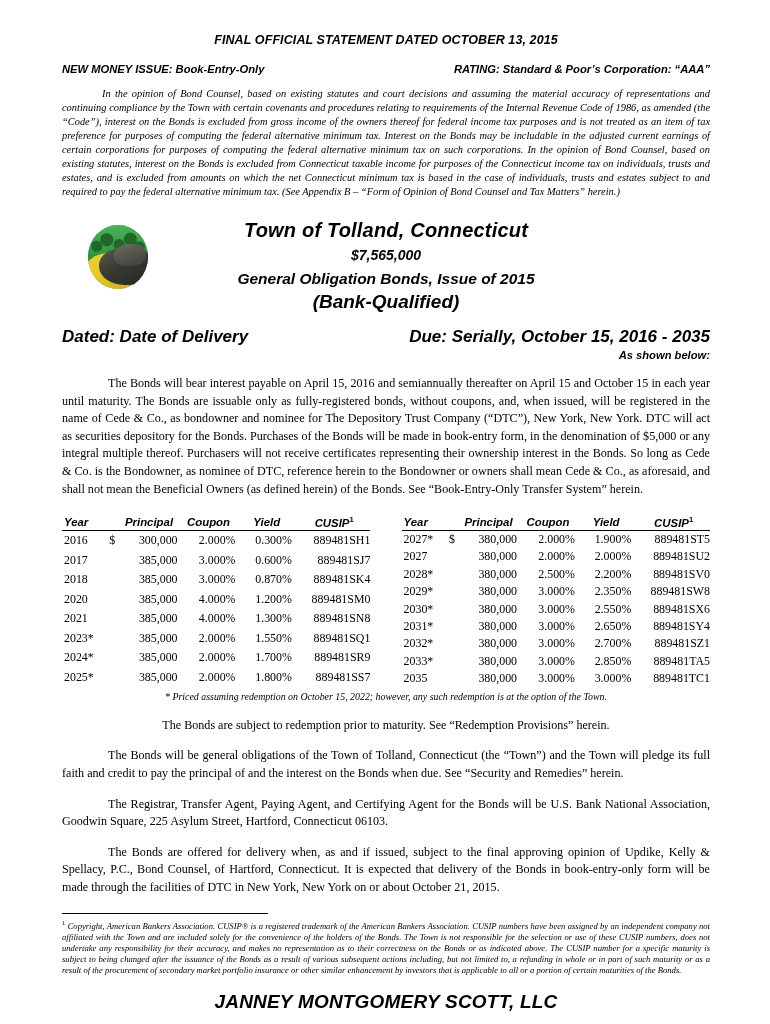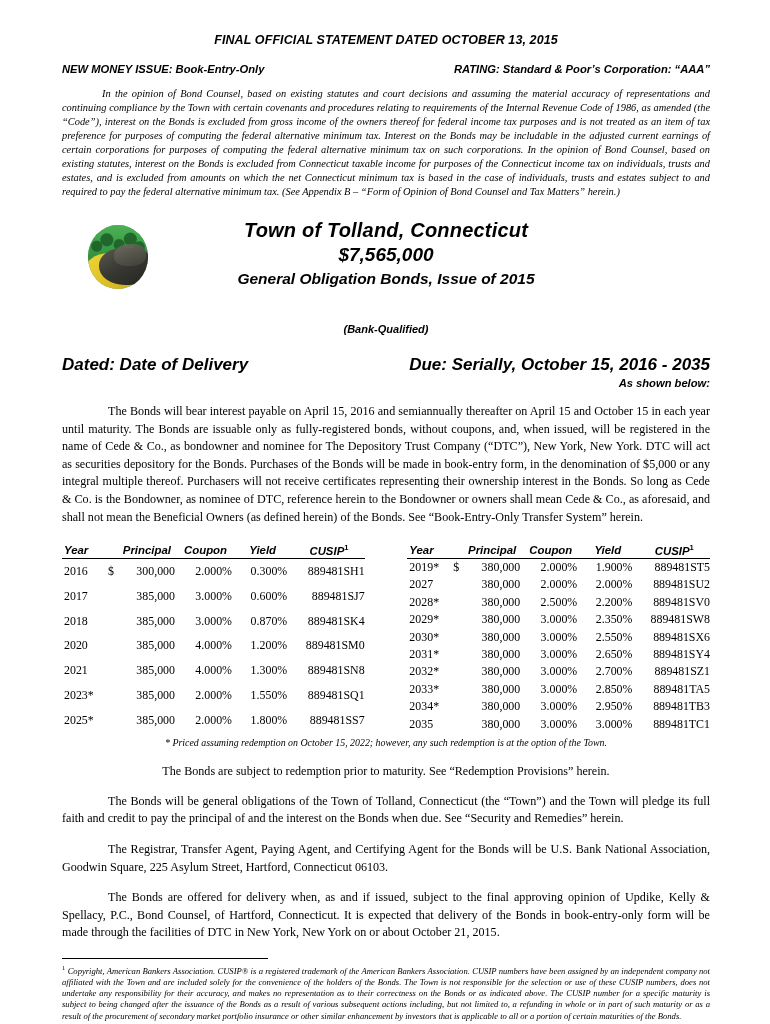--- a/index.html
+++ b/index.html
@@ -112,31 +112,30 @@
     background: linear-gradient(160deg, #6d6d60 0%, #40403a 100%);
     border-radius: 50% 40% 45% 40%;
     opacity: .9;
   }
   .town-name {
     font-size: 20px;
     line-height: 26px;
     letter-spacing: 0.2px;
   }
   .par-amount {
-    font-size: 19px;
+    font-size: 14px;
     line-height: 24px;
   }
   .bond-desc {
     font-size: 15.5px;
     line-height: 23px;
   }
   .bank-qualified {
-    font-size: 11px;
+    font-size: 19px;
     line-height: 23px;
-    margin-top: 28px;
   }
 
   
   .dated-row {
     display: flex;
     justify-content: space-between;
     align-items: baseline;
     font-family: "Liberation Sans", "DejaVu Sans", sans-serif;
     font-weight: bold;
     font-style: italic;
@@ -166,21 +165,21 @@
     text-align: center;
     font-weight: normal;
     font-size: 12.1px;
     line-height: 17px;
   }
 
   
   .sched {
     margin-top: 17px;
     display: flex;
-    gap: 10px;
+    gap: 4px;
     justify-content: space-between;
   }
   table.mat {
     border-collapse: collapse;
     font-size: 11.6px;
   }
   table.mat th {
     font-family: "Liberation Sans", "DejaVu Sans", sans-serif;
     font-weight: bold;
     font-style: italic;
@@ -341,20 +340,28 @@
             </tr>
             <tr>
               <td class="c-year">2023*</td>
               <td class="c-dollar"></td>
               <td class="c-prin">385,000</td>
               <td class="c-coup">2.000%</td>
               <td class="c-yield">1.550%</td>
               <td class="c-cusip">889481SQ1</td>
             </tr>
             <tr>
+              <td class="c-year">2024*</td>
+              <td class="c-dollar"></td>
+              <td class="c-prin">385,000</td>
+              <td class="c-coup">2.000%</td>
+              <td class="c-yield">1.700%</td>
+              <td class="c-cusip">889481SR9</td>
+            </tr>
+            <tr>
               <td class="c-year">2025*</td>
               <td class="c-dollar"></td>
               <td class="c-prin">385,000</td>
               <td class="c-coup">2.000%</td>
               <td class="c-yield">1.800%</td>
               <td class="c-cusip">889481SS7</td>
             </tr>
           </tbody>
       </table>
 
@@ -365,21 +372,21 @@
           <tr>
             <th class="c-year" colspan="2">Year</th>
             <th class="c-prin">Principal</th>
             <th class="c-coup">Coupon</th>
             <th class="c-yield">Yield</th>
             <th class="c-cusip"><span>CUSIP</span><span class="sup">1</span></th>
           </tr>
         </thead>
         <tbody>
             <tr>
-              <td class="c-year">2019*</td>
+              <td class="c-year">2027*</td>
               <td class="c-dollar">$</td>
               <td class="c-prin">380,000</td>
               <td class="c-coup">2.000%</td>
               <td class="c-yield">1.900%</td>
               <td class="c-cusip">889481ST5</td>
             </tr>
             <tr>
               <td class="c-year">2027</td>
               <td class="c-dollar"></td>
               <td class="c-prin">380,000</td>
@@ -427,28 +434,20 @@
               <td class="c-yield">2.700%</td>
               <td class="c-cusip">889481SZ1</td>
             </tr>
             <tr>
               <td class="c-year">2033*</td>
               <td class="c-dollar"></td>
               <td class="c-prin">380,000</td>
               <td class="c-coup">3.000%</td>
               <td class="c-yield">2.850%</td>
               <td class="c-cusip">889481TA5</td>
-            </tr>
-            <tr>
-              <td class="c-year">2034*</td>
-              <td class="c-dollar"></td>
-              <td class="c-prin">380,000</td>
-              <td class="c-coup">3.000%</td>
-              <td class="c-yield">2.950%</td>
-              <td class="c-cusip">889481TB3</td>
             </tr>
             <tr>
               <td class="c-year">2035</td>
               <td class="c-dollar"></td>
               <td class="c-prin">380,000</td>
               <td class="c-coup">3.000%</td>
               <td class="c-yield">3.000%</td>
               <td class="c-cusip">889481TC1</td>
             </tr>
           </tbody>

